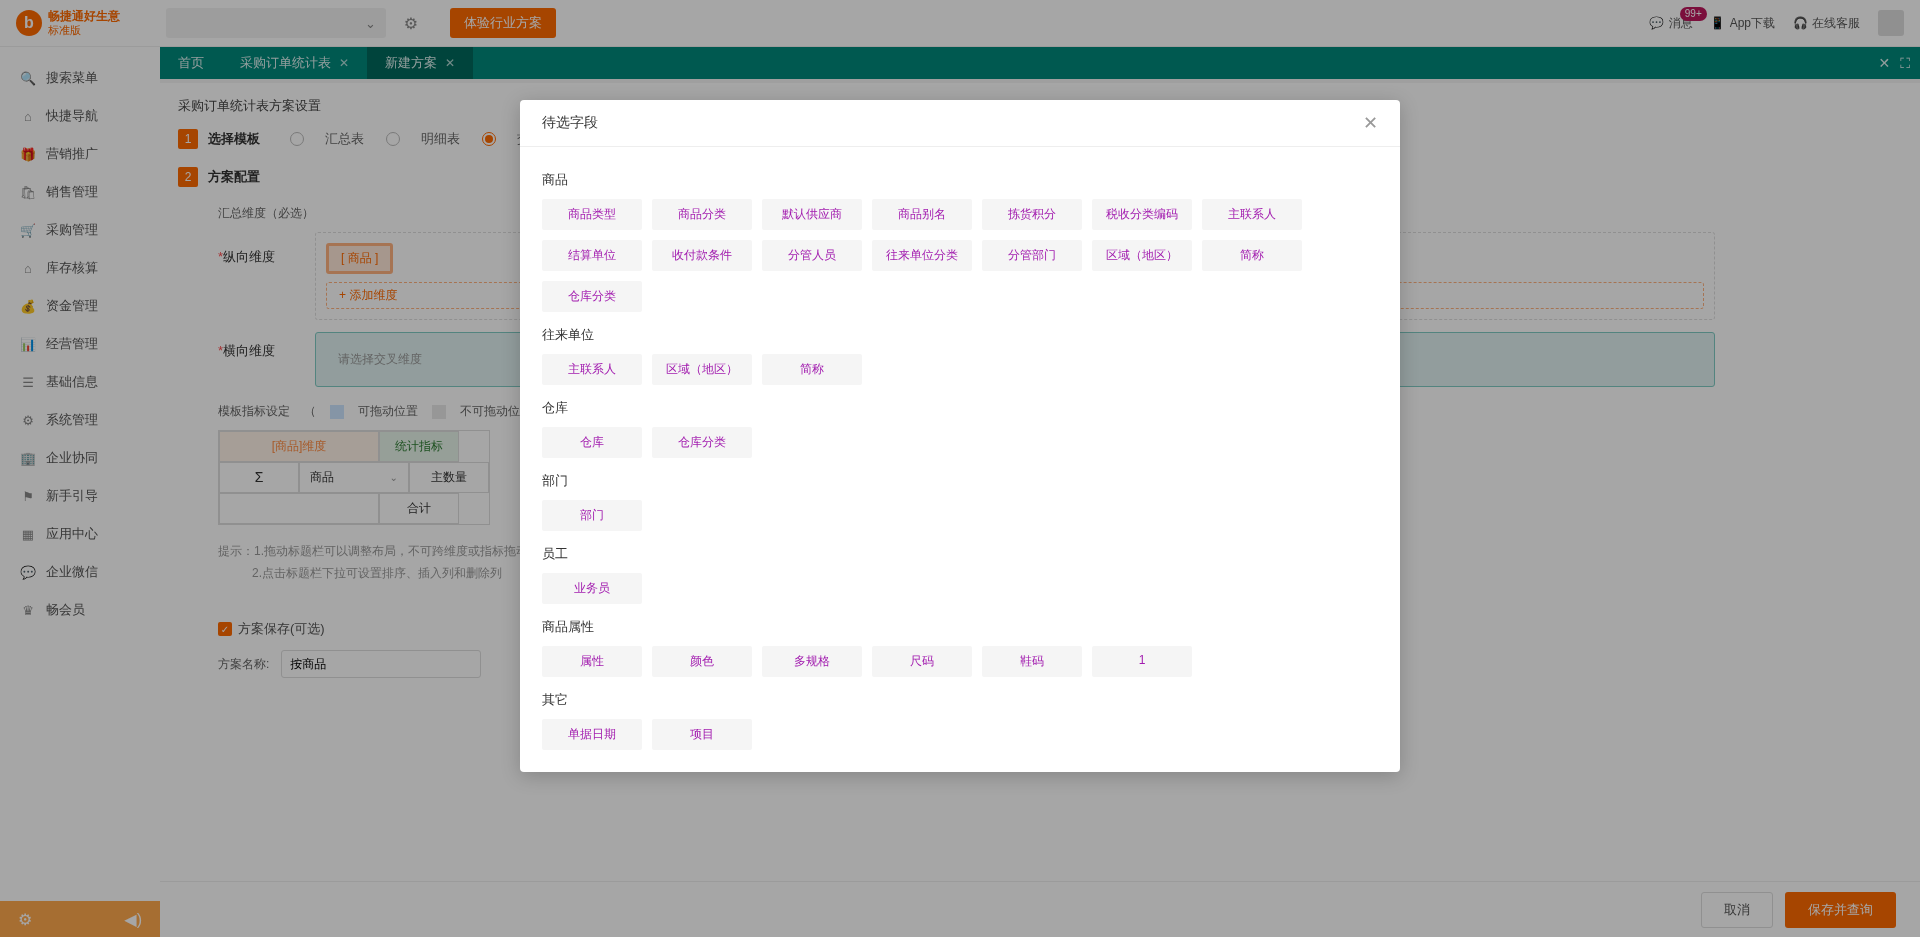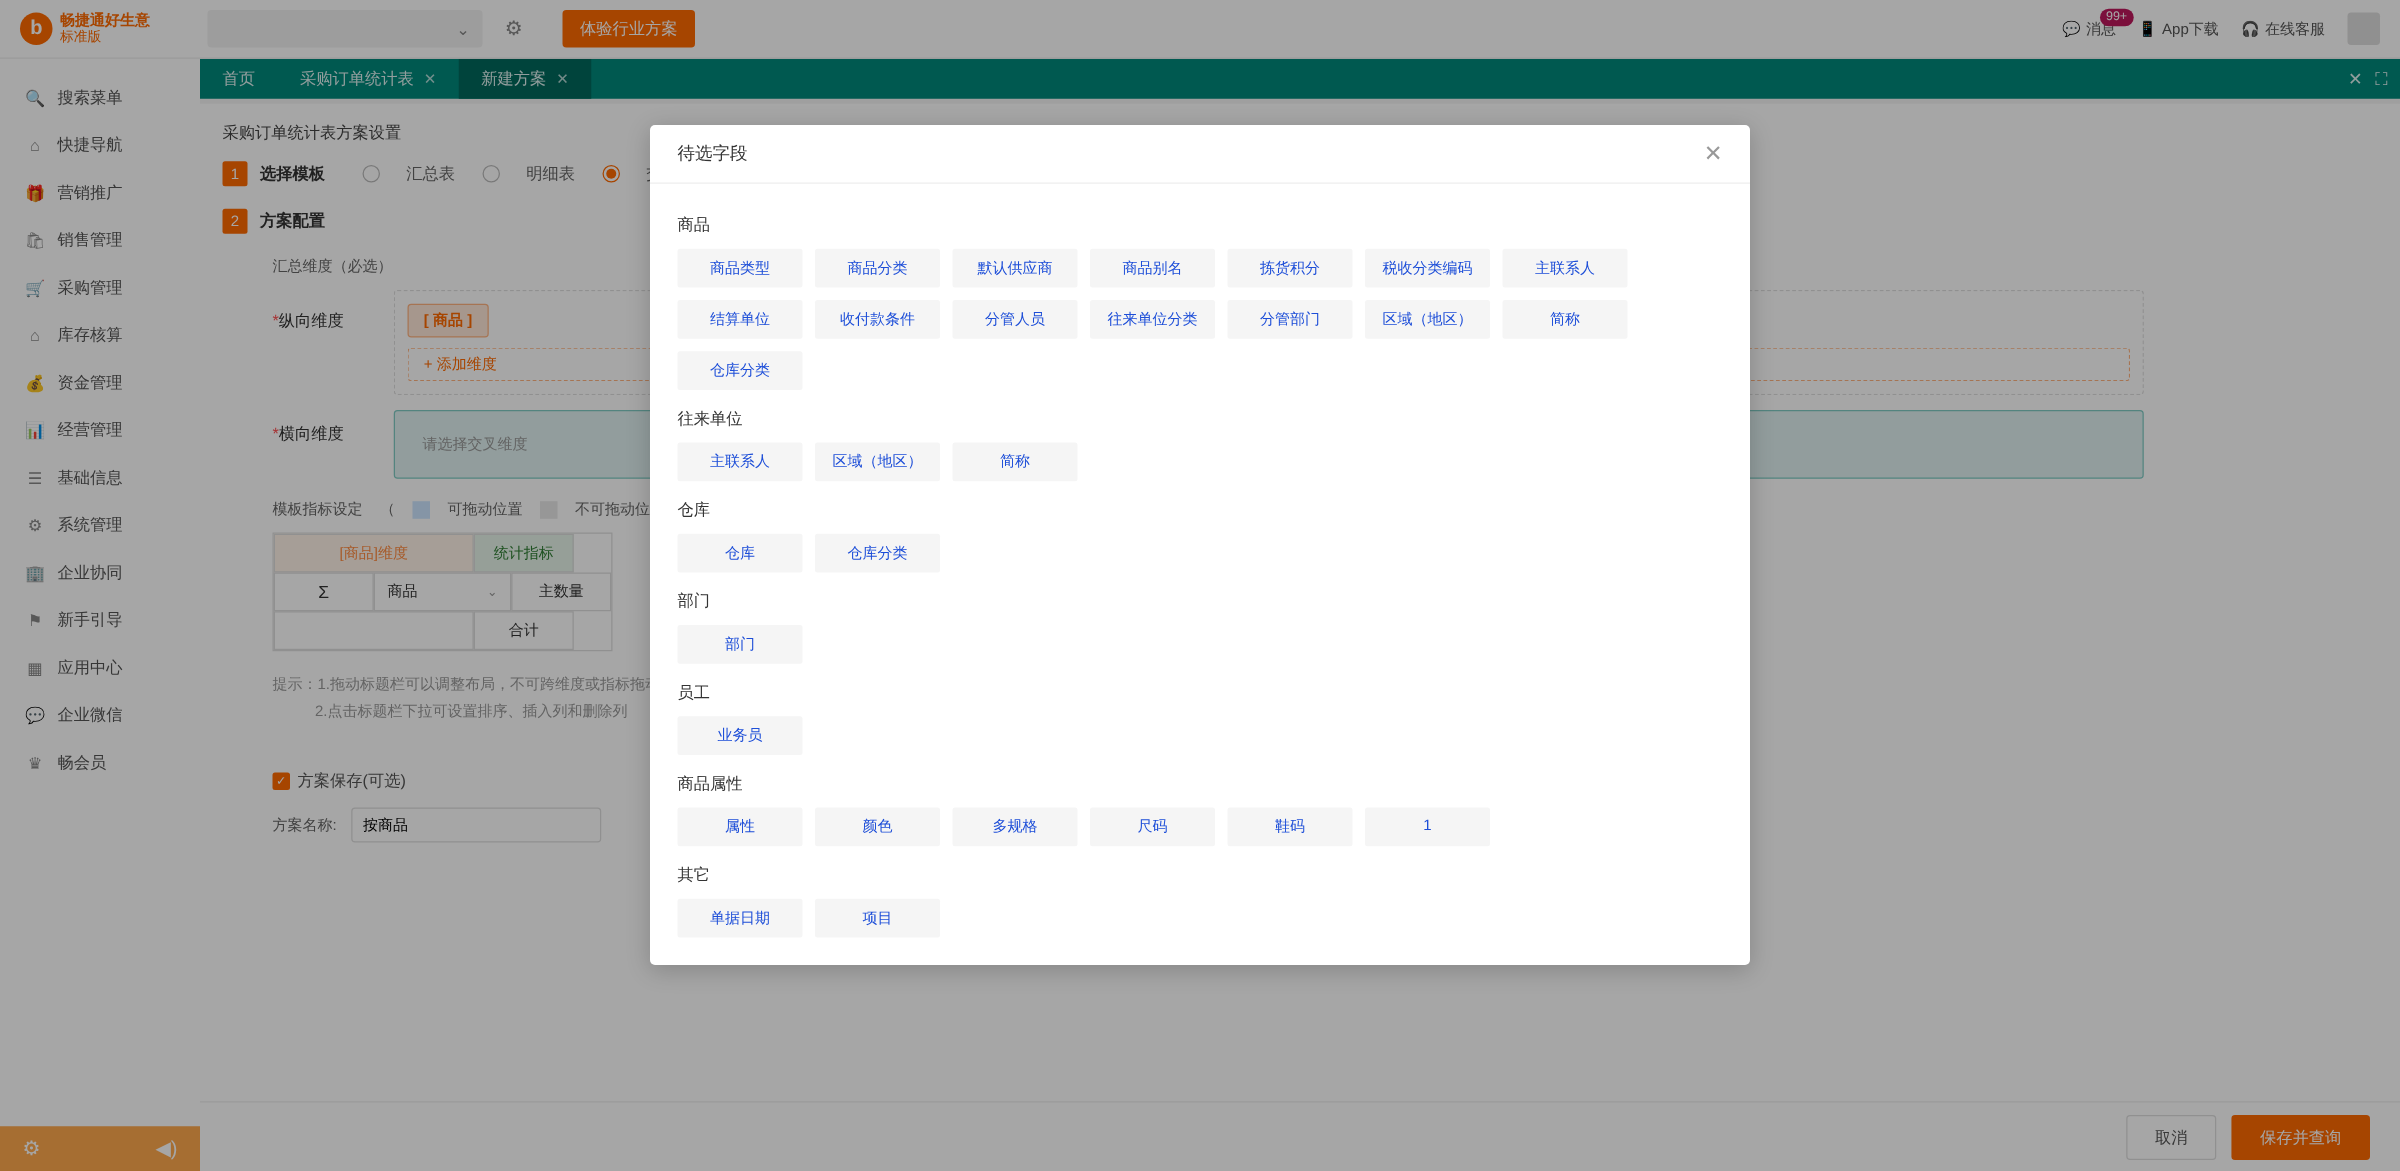--- a/index.html
+++ b/index.html
@@ -48,21 +48,21 @@
 .radio.checked .radio-circle { border-color: #ff6a00; }
 .radio.checked .radio-circle::after { content: ""; position: absolute; width: 8px; height: 8px; background: #ff6a00; border-radius: 50%; top: 2px; left: 2px; }
 
 .config-area { padding-left: 40px; }
 .dim-label { color: #666; font-size: 12px; }
 .req { color: #ff4d4f; }
 .dim-row { display: flex; align-items: flex-start; gap: 40px; margin-bottom: 12px; }
 .dim-content { display: flex; flex-direction: column; gap: 8px; padding: 10px; border: 1px dashed #ddd; border-radius: 3px; min-width: 1400px; }
 .dim-content.highlight { background: #e0f2f1; border: 1px solid #80cbc4; }
 .tag-box { display: inline-flex; align-items: center; gap: 6px; }
-.tag { padding: 4px 12px; background: #fff; border: 1px solid #0f172a; border-radius: 3px; font-size: 12px; font-weight: bold; }
+.tag { padding: 4px 12px; background: #fff; border: 3px solid #0f172a; border-radius: 3px; font-size: 12px; }
 .tag.active { background: #ffe8d9; border-color: #ffb380; color: #ff6a00; }
 .add-dim { padding: 4px 12px; border: 1px dashed #ffb380; color: #ff6a00; border-radius: 3px; font-size: 12px; cursor: pointer; display: inline-block; }
 .placeholder-text { color: #999; font-size: 12px; padding: 8px 12px; }
 
 .legend-row { display: flex; align-items: center; gap: 14px; font-size: 12px; color: #666; margin: 16px 0 10px; }
 .legend-sq { width: 14px; height: 14px; display: inline-block; }
 .legend-blue { background: #cce5ff; }
 .legend-gray { background: #e8e8e8; }
 
 .preview-table { border: 1px solid #ddd; display: inline-block; }
@@ -92,21 +92,21 @@
 
 
 .modal { position: absolute; top: 100px; left: 50%; transform: translateX(-50%); width: 880px; background: #fff; border-radius: 4px; z-index: 60; box-shadow: 0 4px 20px rgba(0,0,0,0.2); }
 .modal-header { display: flex; align-items: center; justify-content: space-between; padding: 14px 22px; border-bottom: 1px solid #eee; }
 .modal-title { font-size: 14px; color: #333; }
 .modal-close { font-size: 18px; color: #999; cursor: pointer; line-height: 1; }
 .modal-body { padding: 10px 22px 22px; max-height: 680px; overflow: auto; }
 .field-group { margin-top: 14px; }
 .fg-title { font-size: 13px; color: #333; margin-bottom: 10px; }
 .fg-items { display: flex; flex-wrap: wrap; gap: 10px; }
-.fg-chip { min-width: 100px; padding: 7px 14px; background: #f5f5f5; color: #1d4ed8; font-size: 12px; text-align: center; border-radius: 2px; cursor: pointer; }
+.fg-chip { min-width: 100px; padding: 7px 14px; background: #f5f5f5; color: #a21caf; font-size: 12px; text-align: center; border-radius: 2px; cursor: pointer; }
 </style>
 </head>
 <body>
 
 <div class="top-header">
   <div class="logo">
     <div class="logo-icon">b</div>
     <div class="logo-text">
       <span class="logo-title">畅捷通好生意</span>
       <span class="logo-sub">标准版</span>

